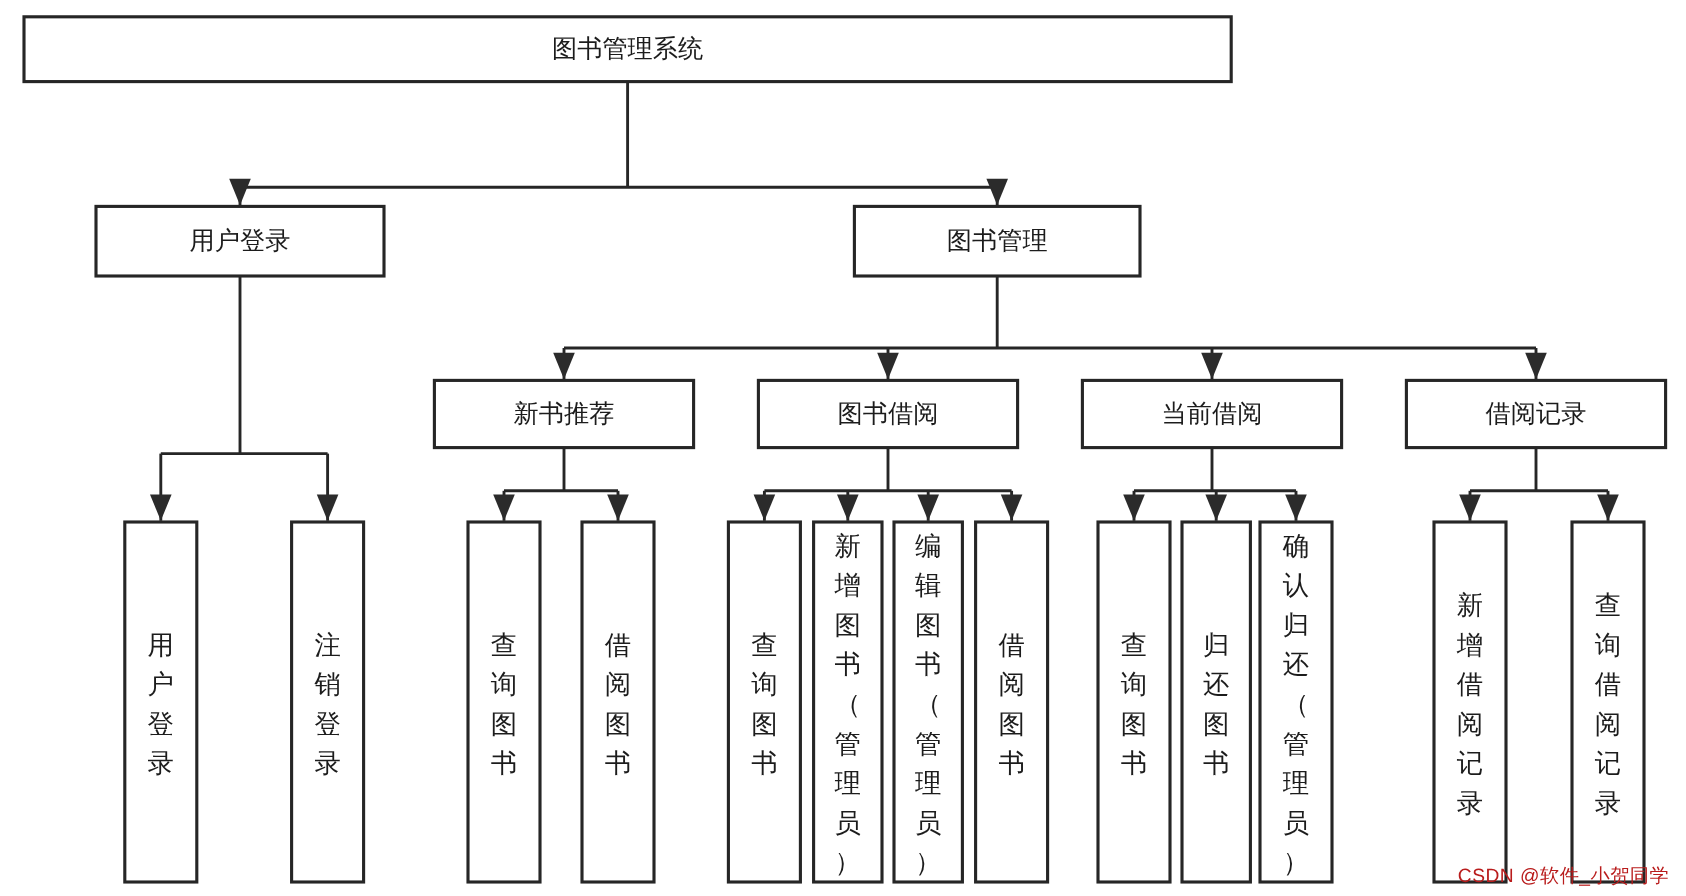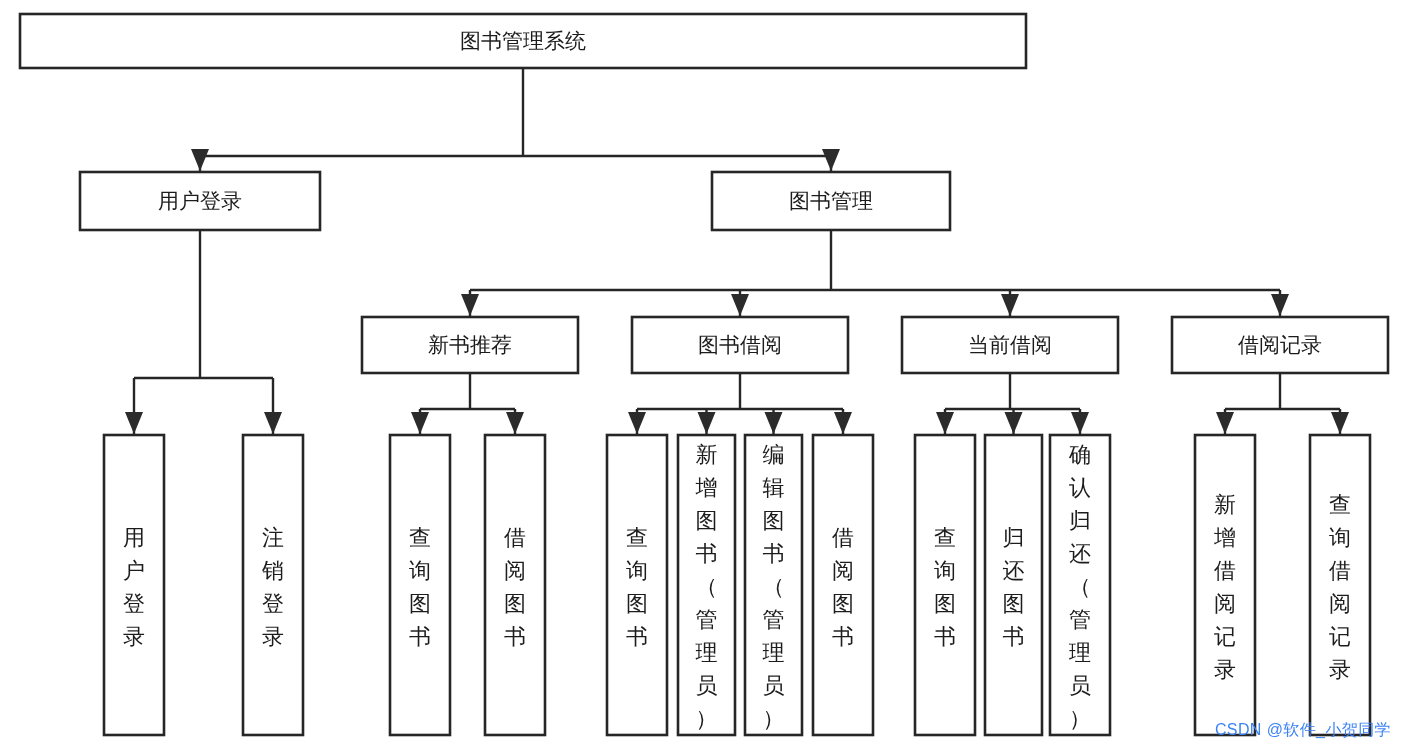--- a/index.html
+++ b/index.html
@@ -52,21 +52,21 @@
     font-size: 22px;
     fill: #1c1c1c;
     text-anchor: middle;
   }
   .watermark {
     position: absolute;
     right: 14px;
     bottom: 6px;
     font-family: "Liberation Sans", "DejaVu Sans", sans-serif;
     font-size: 16px;
-    color: #3b82f6;
+    color: #b91c1c;
     letter-spacing: 0.4px;
     white-space: nowrap;
     pointer-events: none;
   }
 </style>
 </head>
 <body>
 
 <div id="stage">
   <svg id="diagram" viewBox="0 0 1405 747">

